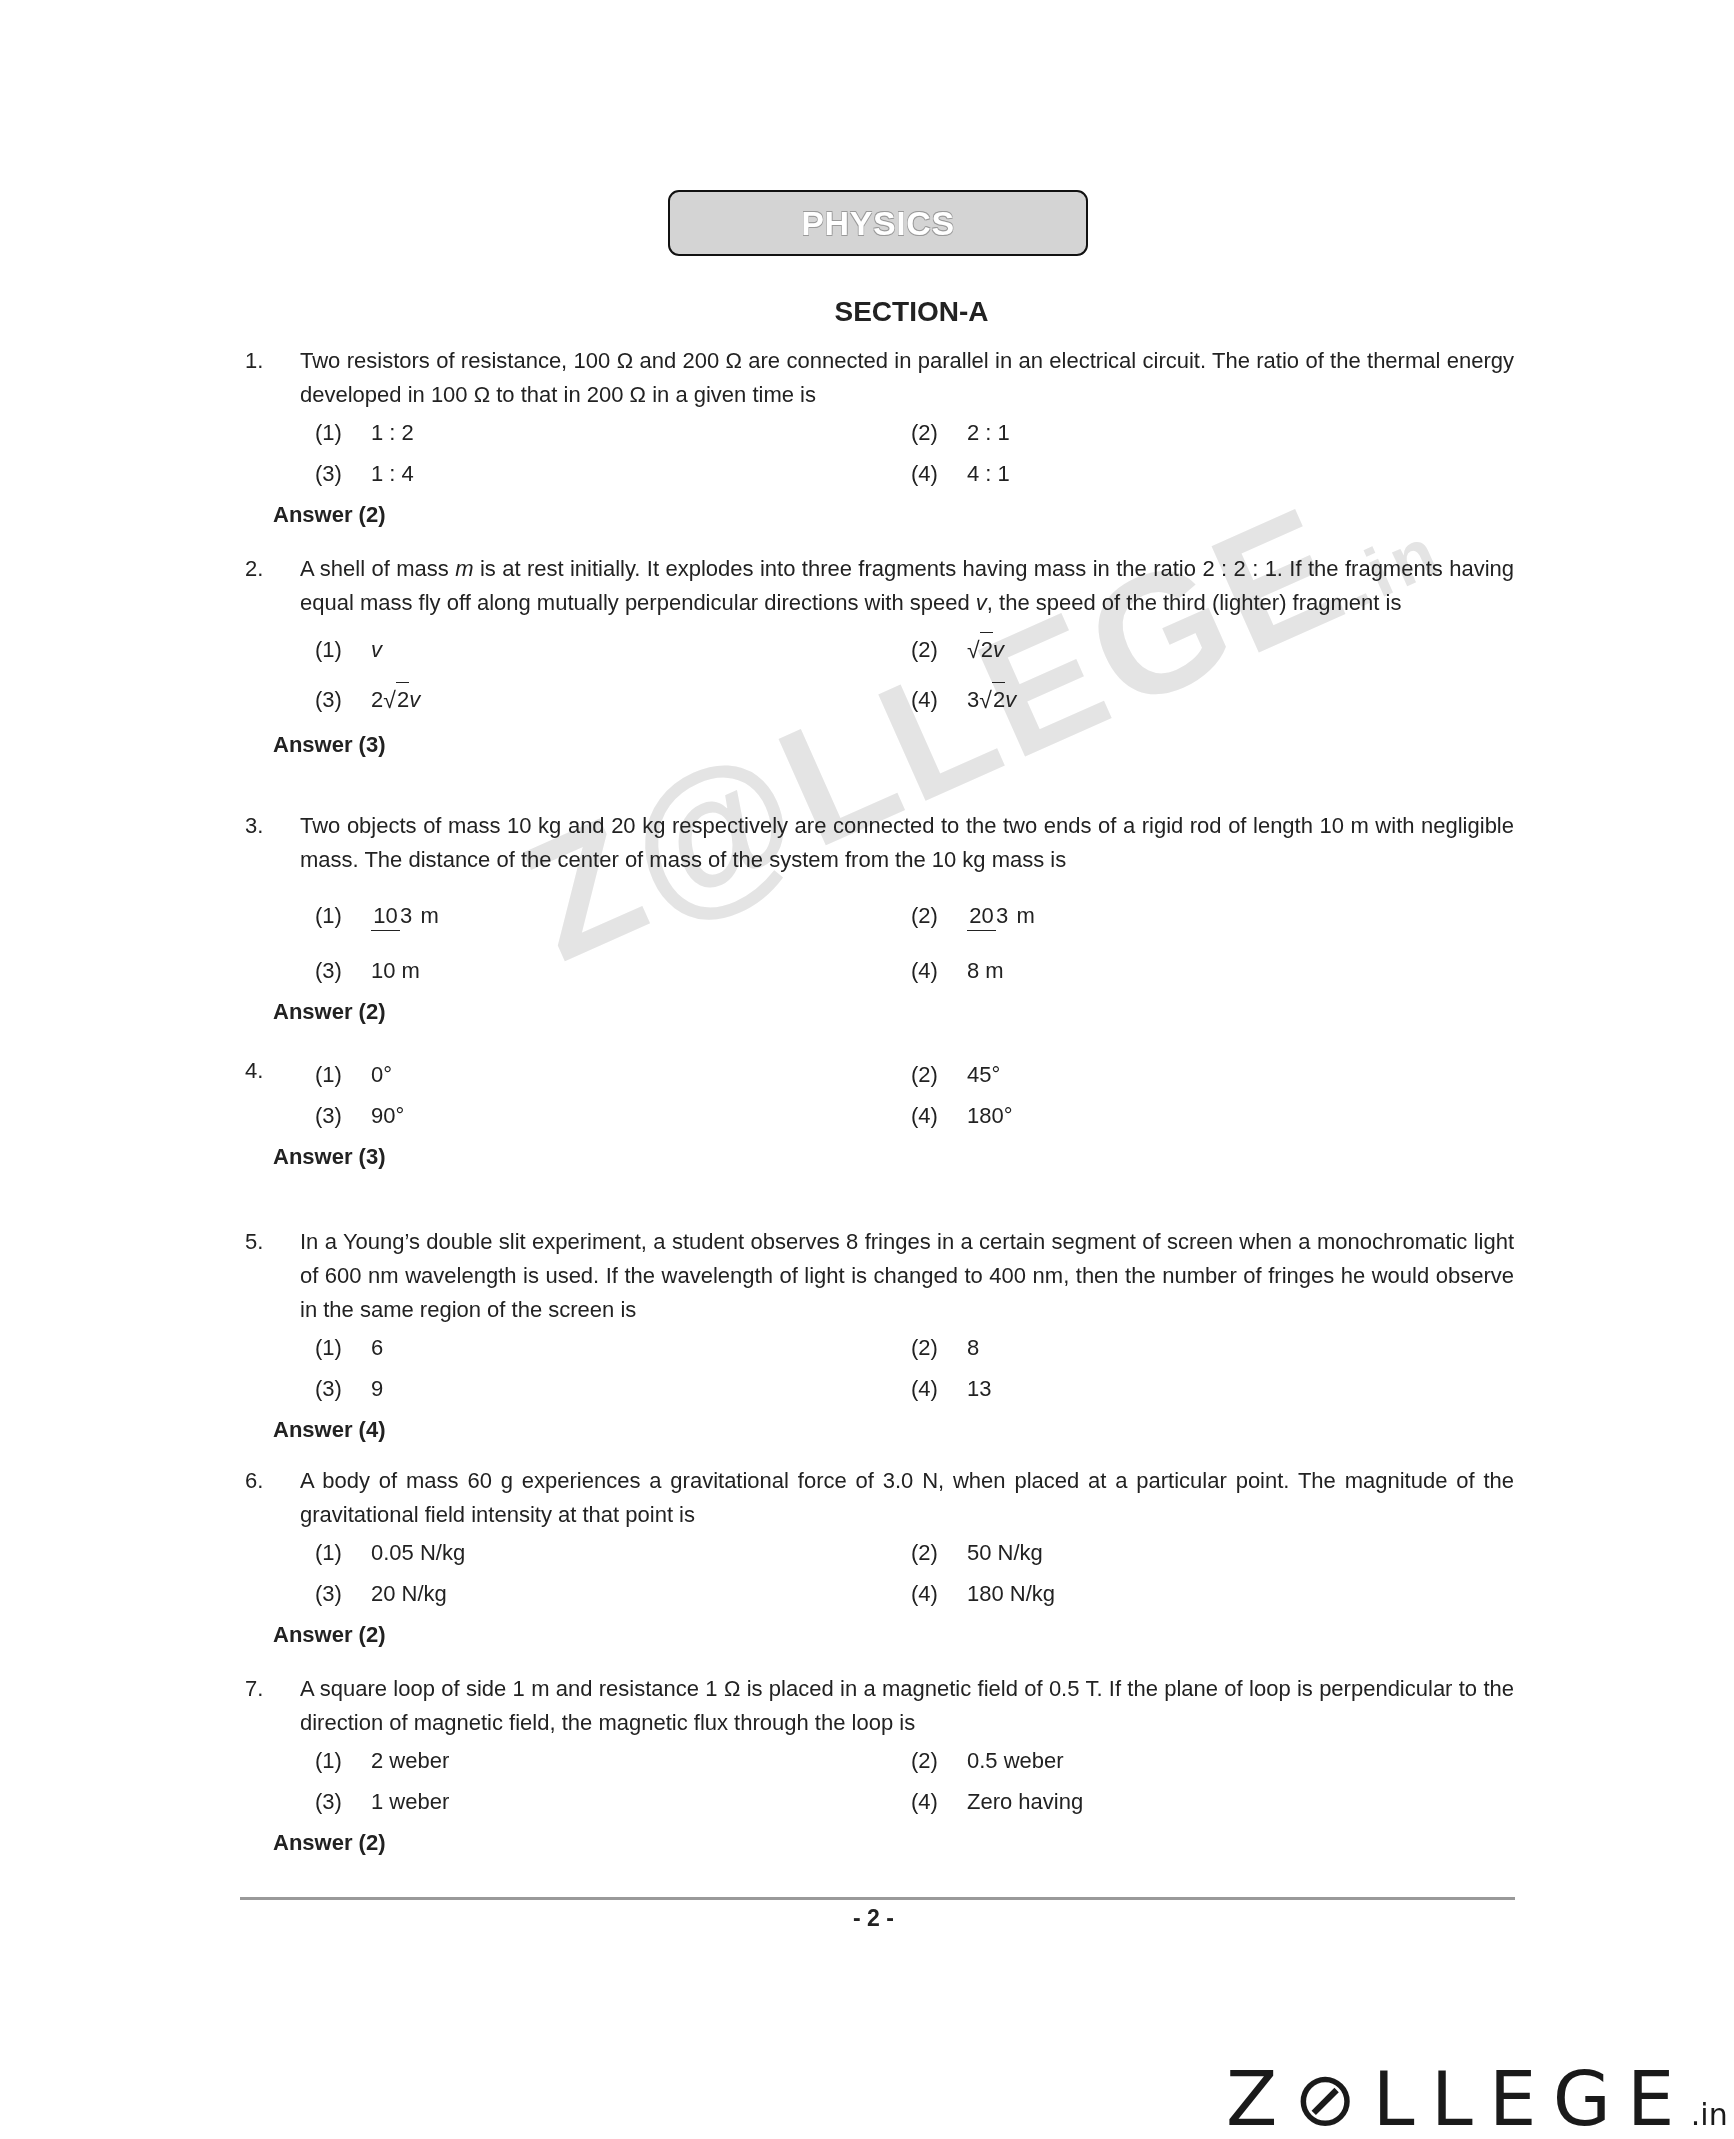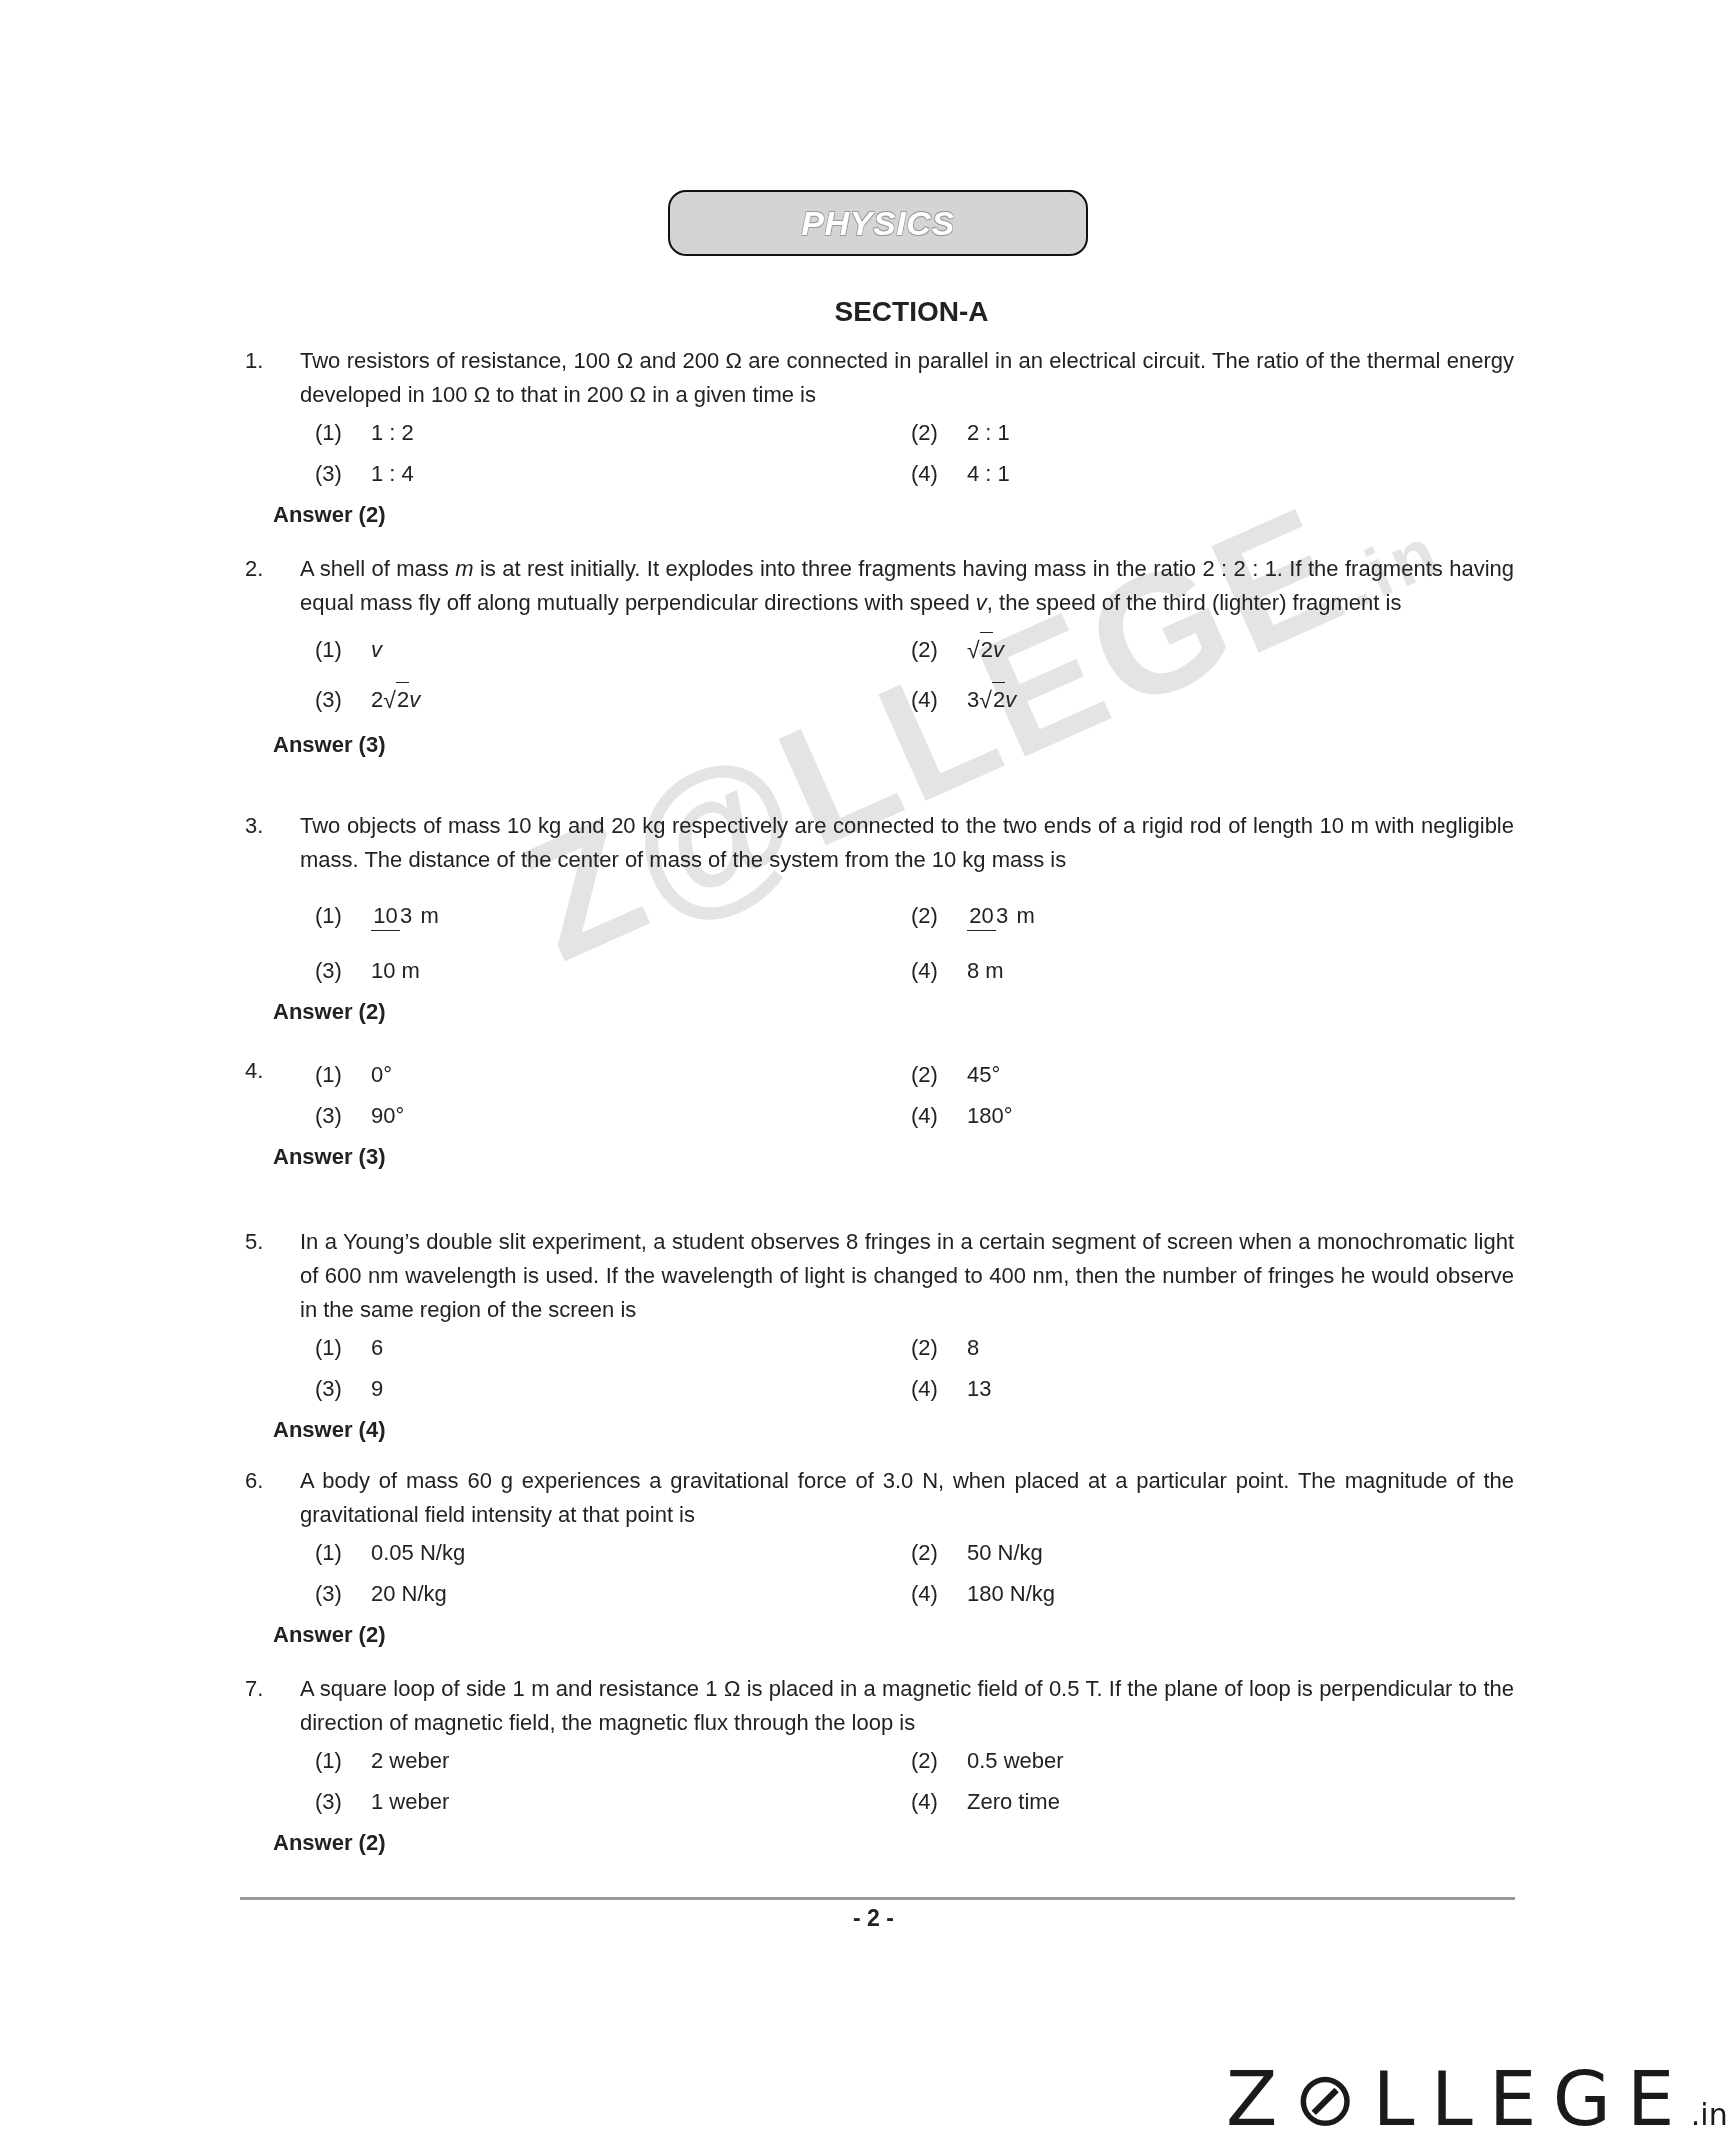--- a/index.html
+++ b/index.html
@@ -1,22 +1,22 @@
 <!DOCTYPE html>
 <html style="font-size:9.3px"><head>
 <meta charset="utf-8">
 <style>
   html, body { margin: 0; padding: 0; background: #ffffff; }
   body { width: 1735px; height: 2140px; position: relative; overflow: hidden;
          font-family: "Liberation Sans", "DejaVu Sans", sans-serif; color: #222; }
   .page { position: absolute; left: 0; top: 0; width: 1735px; height: 2140px; }
 
   .subject-box { position: absolute; left: 668px; top: 190px; width: 420px; height: 66px;
-    background: #d4d4d4; border: 2.3px solid #111; border-radius: 18px; box-sizing: border-box;
-    display: flex; align-items: center; justify-content: center; font-style: italic; }
+    background: #d4d4d4; border: 2.3px solid #111; border-radius: 11px; box-sizing: border-box;
+    display: flex; align-items: center; justify-content: center; }
   .subject-box span { font-weight: bold; font-size: 34px; color: #fff; letter-spacing: 0.6px;
     text-shadow: -0.6px -0.6px 0 #9a9a9a, 0.6px -0.6px 0 #9a9a9a, -0.6px 0.6px 0 #9a9a9a, 0.6px 0.6px 0 #9a9a9a; }
 
   .section-title { position: absolute; left: 0; width: 1823px; top: 296px; text-align: center;
     font-weight: bold; font-size: 28px; color: #222; }
 
   .q { position: absolute; left: 245px; width: 1269px; font-size: 22px; line-height: 34px; }
   .q .num { position: absolute; left: 0; top: 0; }
   .q .text { margin-left: 55px; text-align: justify; }
   .opts { margin-left: 70px; position: relative; }
@@ -253,21 +253,21 @@
             <span>0.5 weber</span>
           </div>
       </div>
       <div class="opt-row">
         <div class="opt">
             <span class="lbl">(3)</span>
             <span>1 weber</span>
           </div>
         <div class="opt">
             <span class="lbl">(4)</span>
-            <span>Zero time</span>
+            <span>Zero having</span>
           </div>
       </div>
     </div>
     <div class="answer">Answer (2)</div>
   </div>
 
   <div class="footer-line"></div>
   <div class="page-number">- 2 -</div>
 
   <div class="logo"><span>Z⊘LLEGE</span><span class="tld">.in</span></div>

